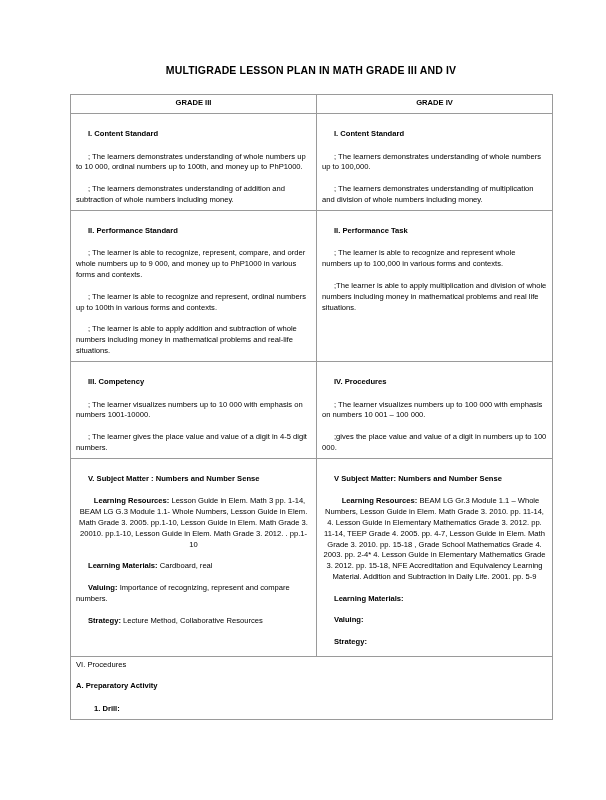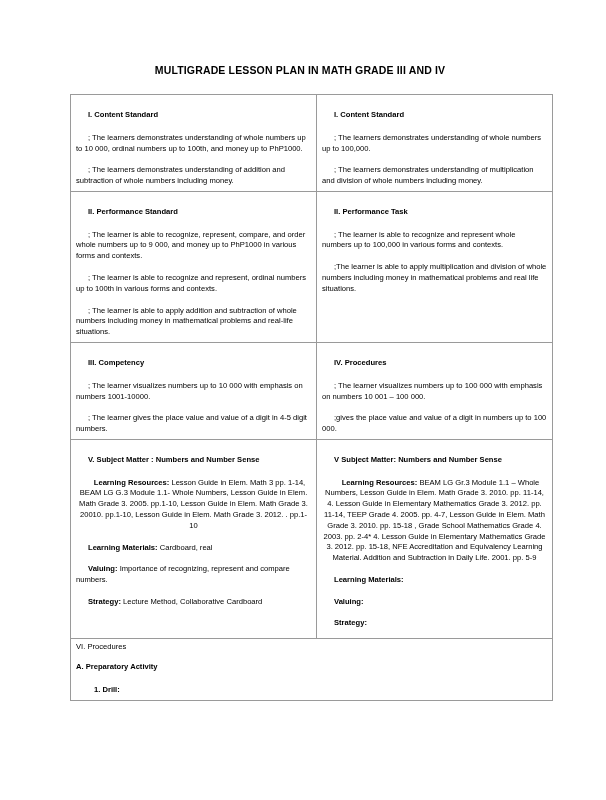--- a/index.html
+++ b/index.html
@@ -15,21 +15,21 @@
     overflow: hidden;
   }
   .page {
     position: relative;
     width: 606px;
     height: 800px;
     box-sizing: border-box;
   }
   .doc-title {
     position: absolute;
-    left: 70px;
+    left: 81px;
     top: 64px;
     width: 460px;
     text-align: center;
     font-size: 10.5px;
     font-weight: bold;
     letter-spacing: 0.15px;
   }
   table.lesson-table {
     position: absolute;
     left: 70px;
@@ -96,20 +96,24 @@
 </head>
 <body>
 
 <div class="page">
 
   <div class="doc-title">MULTIGRADE LESSON PLAN IN MATH GRADE III AND IV</div>
 
   <table class="lesson-table">
     <tbody>
 
+      <tr>
+        <td class="col-left hdr-cell">GRADE III</td>
+        <td class="col-right hdr-cell">GRADE IV</td>
+      </tr>
 
       <tr>
         <td class="col-left">
           <p class="para sec-head">I.  Content Standard</p>
           <p class="para indent">; The learners demonstrates understanding of whole numbers up to 10 000, ordinal numbers up to 100th, and money up to PhP1000.</p>
           <p class="para indent gap">; The learners demonstrates understanding of addition and subtraction of whole numbers including money.</p>
         </td>
         <td class="col-right">
           <p class="para sec-head">I.  Content Standard</p>
           <p class="para indent">; The learners demonstrates understanding of whole numbers up to 100,000.</p>
@@ -143,21 +147,21 @@
           <p class="para indent gap">;gives the place value and value of a digit in numbers up to 100 000.</p>
         </td>
       </tr>
 
       <tr>
         <td class="col-left">
           <p class="para sec-head">V. Subject Matter : Numbers and Number Sense</p>
           <p class="para indent gap-sm"><span class="lbl">Learning Resources:</span><span> Lesson Guide in Elem. Math 3 pp. 1-14, BEAM LG G.3 Module 1.1- Whole Numbers, Lesson Guide in Elem. Math Grade 3. 2005.  pp.1-10, Lesson Guide in Elem. Math Grade 3. 20010.  pp.1-10, Lesson Guide in Elem. Math Grade 3. 2012. . pp.1-10</span></p>
           <p class="para indent gap"><span class="lbl">Learning Materials:</span><span> Cardboard, real</span></p>
           <p class="para indent gap"><span class="lbl">Valuing:</span><span> Importance of recognizing, represent and compare numbers.</span></p>
-          <p class="para indent gap"><span class="lbl">Strategy:</span><span> Lecture Method, Collaborative Cardboard</span></p>
+          <p class="para indent gap"><span class="lbl">Strategy:</span><span> Lecture Method, Collaborative Resources</span></p>
           <span class="spacer-lines"></span>
         </td>
         <td class="col-right">
           <p class="para sec-head">V Subject Matter: Numbers and Number Sense</p>
           <p class="para indent gap-sm"><span class="lbl">Learning Resources:</span><span> BEAM LG Gr.3 Module 1.1 – Whole Numbers, Lesson Guide in Elem. Math Grade 3. 2010. pp. 11-14, 4. Lesson Guide in Elementary Mathematics Grade 3. 2012. pp. 11-14, TEEP Grade 4. 2005. pp. 4-7, Lesson Guide in Elem. Math Grade 3. 2010. pp. 15-18 , Grade School Mathematics Grade 4. 2003. pp. 2-4* 4. Lesson Guide in Elementary Mathematics Grade 3. 2012. pp. 15-18, NFE Accreditation and Equivalency Learning Material. Addition and Subtraction in Daily Life. 2001. pp. 5-9</span></p>
           <p class="para indent gap"><span class="lbl">Learning Materials:</span><span></span></p>
           <p class="para indent gap"><span class="lbl">Valuing:</span><span></span></p>
           <p class="para indent gap"><span class="lbl">Strategy:</span><span></span></p>
         </td>
       </tr>

